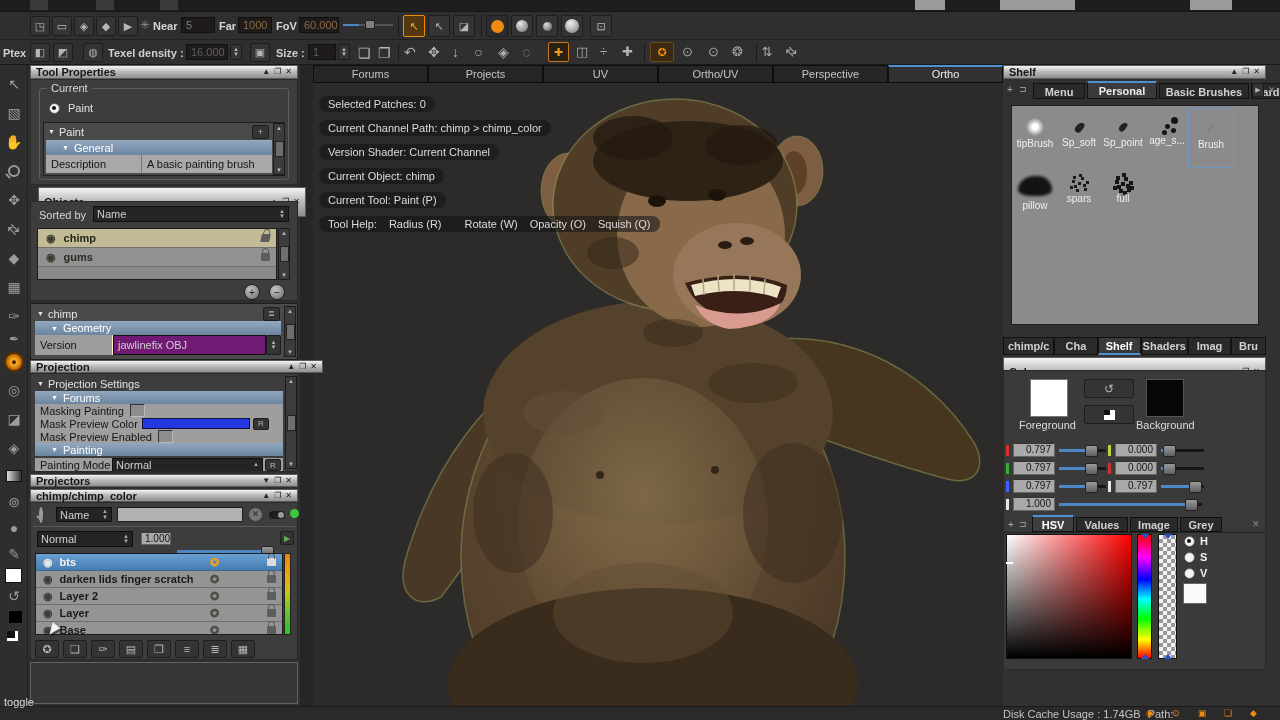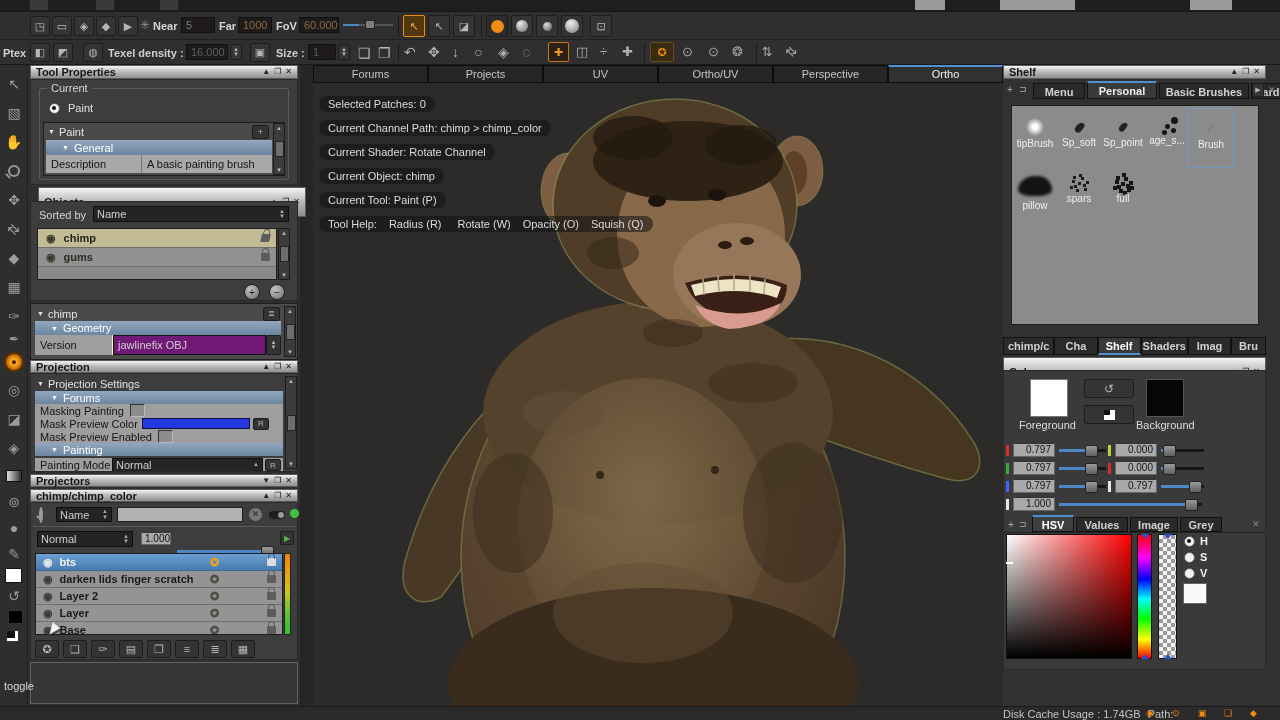--- a/index.html
+++ b/index.html
@@ -186,26 +186,26 @@
       <ellipse cx="250" cy="330" rx="40" ry="22" fill="#63503a" opacity="0.5"></ellipse>
       <ellipse cx="440" cy="300" rx="45" ry="20" fill="#2f2314" opacity="0.35"></ellipse>
       <ellipse cx="330" cy="530" rx="90" ry="50" fill="#5f4b34" opacity="0.45"></ellipse>
       <ellipse cx="480" cy="430" rx="50" ry="70" fill="#3a2c1d" opacity="0.5"></ellipse>
       <ellipse cx="200" cy="430" rx="40" ry="60" fill="#3a2c1d" opacity="0.5"></ellipse>
     </svg>
 
     <div class="a" style="left:6px;top:13px">
       <div class="pill">Selected Patches: 0</div>
       <div class="pill">Current Channel Path: chimp &gt; chimp_color</div>
-      <div class="pill">Current Shader: Rotate Channel</div>
+      <div class="pill">Version Shader: Current Channel</div>
       <div class="pill">Current Object: chimp</div>
       <div class="pill">Current Tool: Paint (P)</div>
       <div class="pill">
         <span style="margin-right:12px">Tool Help:</span>
-        <span style="margin-right:16px">Radius (R)</span>
+        <span style="margin-right:23px">Radius (R)</span>
         <span style="margin-right:12px">Rotate (W)</span>
         <span style="margin-right:12px">Opacity (O)</span>
         <span>Squish (Q)</span>
       </div>
     </div>
   </div>
 
   <div class="a" style="left:0;top:65px;width:28px;height:641px;background:#2e2e2e;border-right:1px solid #222"></div>
   <div class="a lti" style="top:74px">↖</div>
   <div class="a lti" style="top:103px">▧</div>
@@ -325,21 +325,21 @@
       <span class="fld" style="flex:1;color:#cfcfcf;background:#701a75">jawlinefix OBJ</span>
       <span class="tbtn spin" style="width:13px">▲<br>▼</span>
     </div>
     <div class="a scrl" style="left:253px;top:2px;width:12px;height:51px">
         <i>▲</i>
         <span class="thumb"></span>
         <i>▼</i>
       </div>
   </div>
 
-  <div class="a ph" style="left:30px;top:360px;width:268px;height:13px">
+  <div class="a ph" style="left:30px;top:360px;width:293px;height:13px">
     <span>Projection</span>
     <span class="phb">
         <span>▲</span>
         <span>❐</span>
         <span>✕</span>
       </span>
   </div>
   <div class="a" style="left:30px;top:373px;width:268px;height:99px;background:#3d3d3d;border:1px solid #2a2a2a;overflow:hidden">
     <div class="a" style="left:2px;top:2px;width:252px;height:15px;display:flex;align-items:center;color:#e2e2e2;padding-left:4px">
       <span style="font-size:7px;margin-right:4px">▼</span>
@@ -647,21 +647,21 @@
       <span style="color:#eee;font-weight:bold">S</span>
     </div>
     <div class="a" style="left:180px;top:196px;display:flex;align-items:center;gap:5px">
       <span class="radio"></span>
       <span style="color:#eee;font-weight:bold">V</span>
     </div>
     <div class="a" style="left:179px;top:212px;width:24px;height:21px;background:#fafafa;border:1px solid #666"></div>
   </div>
 
   <div class="a" style="left:0;top:706px;width:1280px;height:14px;background:#2a2a2a;border-top:1px solid #1b1b1b"></div>
-  <div class="a" style="left:4px;top:680px;color:#d8d8d8">toggle</div>
+  <div class="a" style="left:4px;top:696px;color:#d8d8d8">toggle</div>
   <div class="a" style="left:1003px;top:708px;color:#c4c4c4;white-space:nowrap">
     <span>Disk Cache Usage : 1.74GB</span>
     <span style="margin-left:4px">Path:</span>
   </div>
   <div class="a" style="left:1146px;top:708px;color:#f08a10;font-size:9px">◉</div>
   <div class="a" style="left:1172px;top:708px;color:#f08a10;font-size:9px">⊙</div>
   <div class="a" style="left:1198px;top:708px;color:#f08a10;font-size:9px">▣</div>
   <div class="a" style="left:1224px;top:708px;color:#f08a10;font-size:9px">❏</div>
   <div class="a" style="left:1250px;top:708px;color:#f08a10;font-size:9px">◆</div>
 

